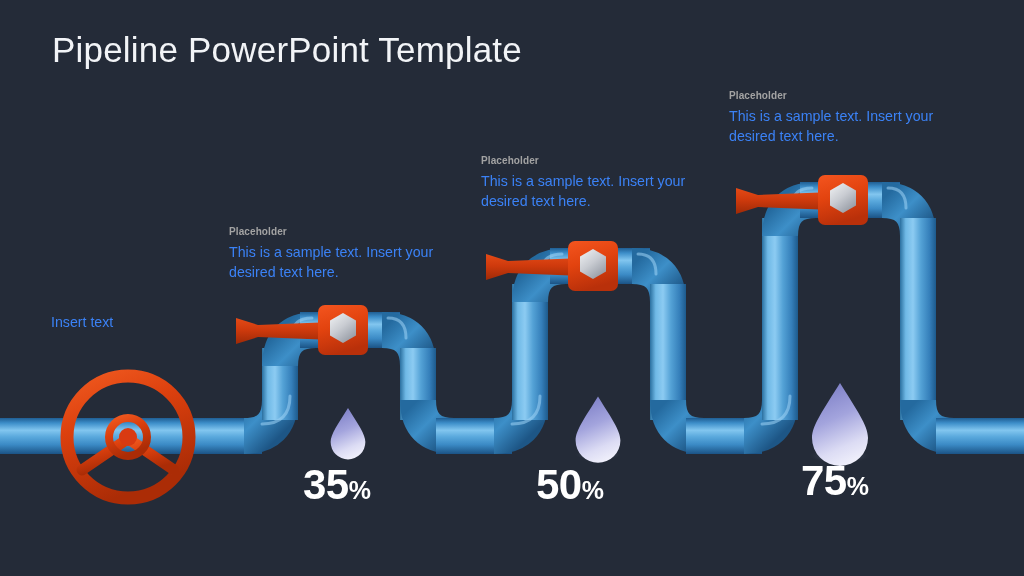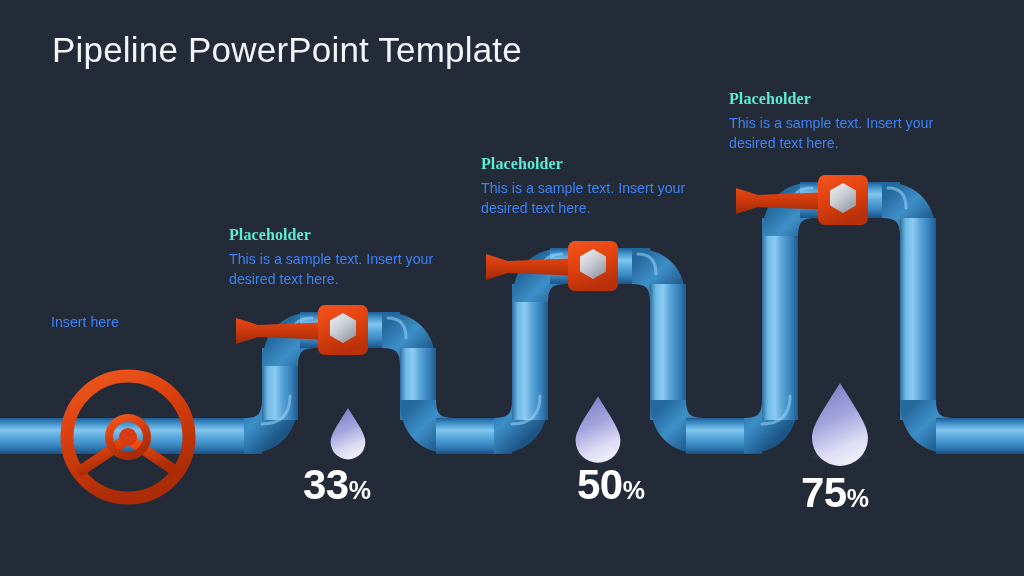--- a/index.html
+++ b/index.html
@@ -40,26 +40,25 @@
     font-weight: 400;
     color: #f2f4f7;
     letter-spacing: 0.2px;
     white-space: nowrap;
   }
   .callout {
     position: absolute;
     width: 215px;
   }
   .callout .c-head {
-    font-size: 16px;
+    font-size: 10px;
     font-weight: bold;
-    color: #5eead4;
+    color: #a3a3a3;
     margin: 0 0 6px 0;
     letter-spacing: 0.1px;
-    font-family: Liberation Serif, serif;
   }
   .callout .c-body {
     font-size: 14.2px;
     font-weight: 400;
     color: #3b82f6;
     line-height: 1.38;
     margin: 0;
   }
   #callout-0 { left: 51px; top: 313px; width: 150px; }
   #callout-1 { left: 229px; top: 226px; }
@@ -74,22 +73,22 @@
   }
   .pct .num {
     font-size: 42px;
     letter-spacing: -0.5px;
   }
   .pct .sym {
     font-size: 25px;
     letter-spacing: -0.5px;
   }
   #pct-0 { left: 303px; top: 464px; }
-  #pct-1 { left: 577px; top: 464px; }
-  #pct-2 { left: 801px; top: 472px; }
+  #pct-1 { left: 536px; top: 464px; }
+  #pct-2 { left: 801px; top: 460px; }
 </style>
 </head>
 <body>
 
 <div id="slide">
 
   <svg id="pipe-svg" viewBox="0 0 1024 576">
     <defs>
 
       <linearGradient id="gH" x1="0" y1="0" x2="0" y2="1">
@@ -243,40 +242,40 @@
       <ellipse cx="0" cy="31" rx="31" ry="7" fill="url(#gShadow)"></ellipse>
       <path d="M 0 -42 C 16 -16 28 0 28 13 A 28 28 0 0 1 -28 13 C -28 0 -16 -16 0 -42 Z" fill="url(#gDrop)"></path>
     </g>
   </svg>
 
   <div class="layer-text">
 
     <div id="slide-title">Pipeline PowerPoint Template</div>
 
     <div class="callout" id="callout-0">
-      <p class="c-body">Insert here</p>
+      <p class="c-body">Insert text</p>
     </div>
 
     <div class="callout" id="callout-1">
       <p class="c-head">Placeholder</p>
       <p class="c-body">This is a sample text. Insert your desired text here.</p>
     </div>
 
     <div class="callout" id="callout-2">
       <p class="c-head">Placeholder</p>
       <p class="c-body">This is a sample text. Insert your desired text here.</p>
     </div>
 
     <div class="callout" id="callout-3">
       <p class="c-head">Placeholder</p>
       <p class="c-body">This is a sample text. Insert your desired text here.</p>
     </div>
 
     <div class="pct" id="pct-0">
-      <span class="num">33</span><span class="sym">%</span>
+      <span class="num">35</span><span class="sym">%</span>
     </div>
     <div class="pct" id="pct-1">
       <span class="num">50</span><span class="sym">%</span>
     </div>
     <div class="pct" id="pct-2">
       <span class="num">75</span><span class="sym">%</span>
     </div>
 
   </div>
 </div>

